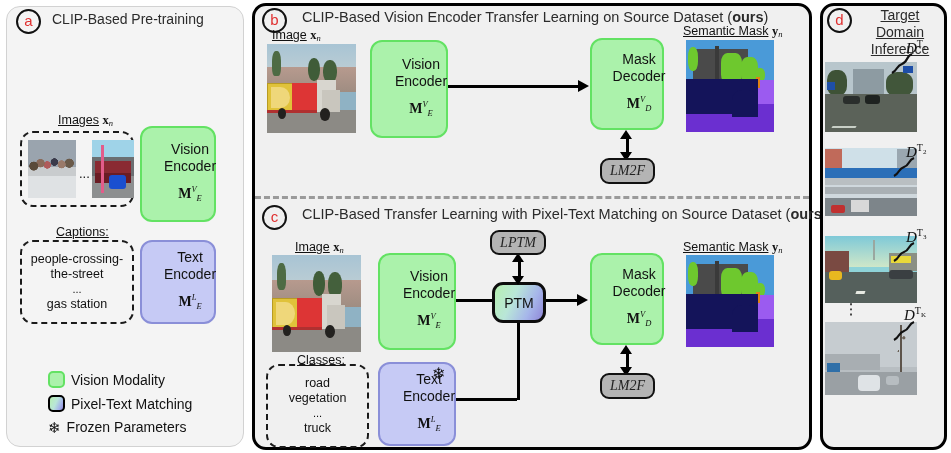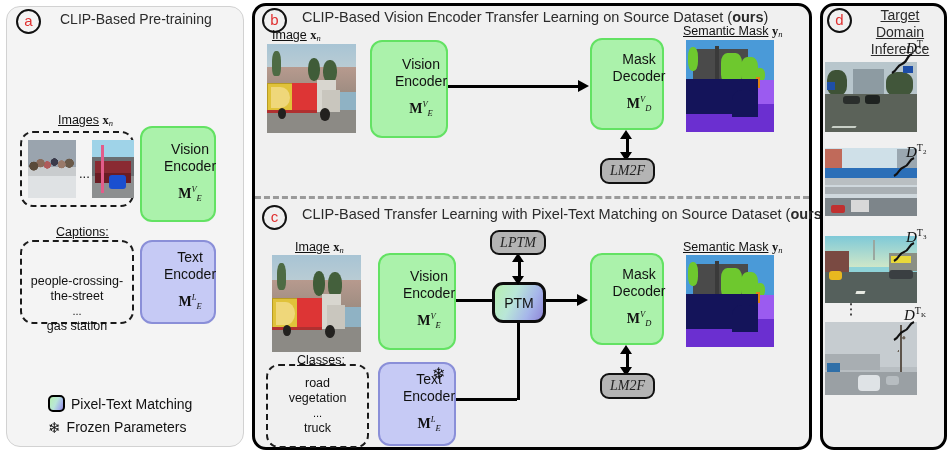--- a/index.html
+++ b/index.html
@@ -59,21 +59,21 @@
   #badge-c { left: 262px; top: 205px; }
   #badge-d { left: 827px; top: 8px; }
 
   
   .panel-title {
     position: absolute;
     font-size: 14.5px;
     color: #2b2b2b;
     white-space: nowrap;
   }
-  #title-a { left: 52px; top: 11px; font-size: 14px; margin-left: 8px; }
+  #title-a { left: 52px; top: 11px; font-size: 14px; }
   #title-b { left: 302px; top: 9px; font-size: 14.5px; }
   #title-c { left: 302px; top: 206px; font-size: 14.5px; }
   #title-d {
     left: 855px; top: 7px; width: 90px;
     white-space: normal; text-align: center; font-size: 14px; line-height: 17px; text-decoration: underline;
   }
   .panel-title b { font-weight: bold; }
 
   
   .ul-label {
@@ -349,33 +349,37 @@
   <div class="modbox vision" style="left:140px; top:126px; width:76px; height:96px;">
     <span class="mline">Vision</span>
     <span class="mline">Encoder</span>
     <span class="msym"><b>M</b><sup>V</sup><sub>E</sub></span>
   </div>
 
   <div class="ul-label" style="left:56px; top:225px;">
     <span class="u">Captions:</span>
   </div>
   <div class="dashbox" style="left:20px; top:240px; width:114px; height:84px;"></div>
-  <div class="caption-box-text" style="left:22px; top:252px; width:110px;margin-top:22px;">
+  <div class="caption-box-text" style="left:22px; top:252px; width:110px;">
     <div>people-crossing-</div>
     <div>the-street</div>
     <div style="font-size:11px;">...</div>
     <div>gas station</div>
   </div>
 
   <div class="modbox text-mod" style="left:140px; top:240px; width:76px; height:84px;">
     <span class="mline">Text</span>
     <span class="mline">Encoder</span>
     <span class="msym"><b>M</b><sup>L</sup><sub>E</sub></span>
   </div>
 
+  <div class="legend-row" style="left:48px; top:371px;">
+    <span class="sw sw-vision"></span>
+    <span>Vision Modality</span>
+  </div>
   <div class="legend-row" style="left:48px; top:395px;">
     <span class="sw sw-ptm"></span>
     <span>Pixel-Text Matching</span>
   </div>
   <div class="legend-row" style="left:48px; top:419px;">
     <span class="snow">❄</span>
     <span>Frozen Parameters</span>
   </div>
 
   <div class="panel" id="panel-bc"></div>

